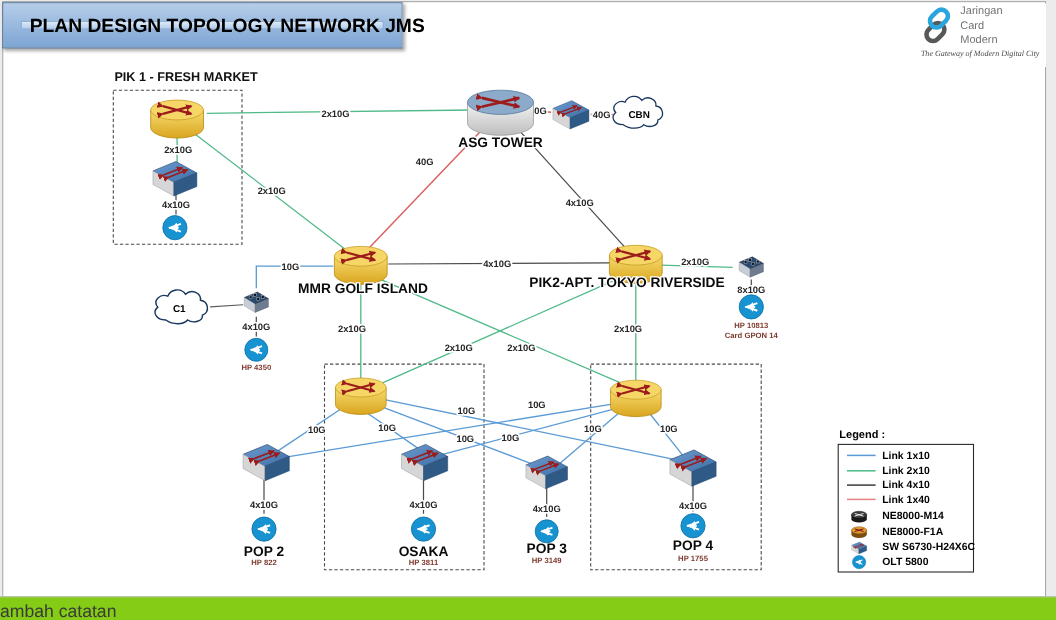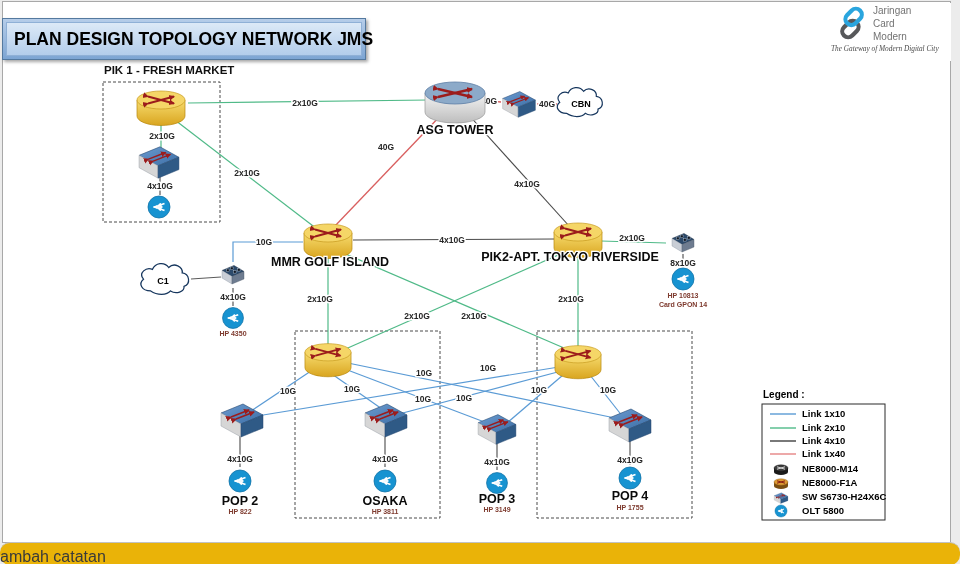--- a/index.html
+++ b/index.html
@@ -3,38 +3,38 @@
 <meta charset="utf-8">
 <style>
   html,body{margin:0;padding:0;}
   body{width:960px;height:564px;position:relative;overflow:hidden;background:#ececec;
        font-family:"Liberation Sans",sans-serif;}
   .slide{position:absolute;left:2px;top:1px;width:947px;height:540px;background:#fff;
          border:1px solid #a8a8a8;}
   .diagram-svg{position:absolute;left:0;top:0;width:960px;height:564px;}
 
   
-  .titlebox{position:absolute;left:2px;top:18px;width:364px;height:42px;
+  .titlebox{position:absolute;left:2px;top:2px;width:364px;height:42px;
             background:linear-gradient(#b6cde9,#7da5d3);border:1px solid #54799f;
-            box-shadow:2px 2px 3px rgba(0,0,0,.35);padding:3px;box-sizing:border-box;}
+            box-shadow:2px 2px 3px rgba(0,0,0,.35);padding:16px;box-sizing:border-box;}
   .titlebox-inner{height:100%;background:linear-gradient(#dcE9f7,#b3cdeb);
             border:1px solid #8fb0d6;display:flex;align-items:center;padding-left:7px;
             font-size:17.5px;font-weight:600;color:#000;white-space:nowrap;box-sizing:border-box;}
 
   
   .logo{position:absolute;left:831px;top:3px;width:120px;height:58px;background:#fff;}
   .logo-row{display:flex;align-items:center;}
   .logo-mark{width:42px;height:40px;flex:0 0 42px;}
   .logo-name{font-size:10px;font-weight:400;color:#737373;line-height:13px;}
   .logo-tagline{font-family:"Liberation Serif",serif;font-style:italic;font-size:7.3px;
-            color:#4a4a4a;margin-top:1px;text-align:left;white-space:nowrap;}
-
-  
-  .footer{position:absolute;left:0;top:542px;width:960px;height:22px;background:#eab308;
-          border-top:1px solid #c2c2c2;border-radius:10px;}
+            color:#4a4a4a;margin-top:1px;text-align:center;white-space:nowrap;}
+
+  
+  .footer{position:absolute;left:0;top:542px;width:960px;height:22px;background:#84cc16;
+          border-top:1px solid #c2c2c2;}
   .footer-note{position:absolute;left:0px;top:5px;font-size:16px;color:#3a3a3a;}
 
   
   .e-1x10{stroke:#5b9bd5;stroke-width:1.2;fill:none;}
   .e-2x10{stroke:#50ba88;stroke-width:1.2;fill:none;}
   .e-4x10{stroke:#4a4a4a;stroke-width:1.1;fill:none;}
   .e-1x40{stroke:#d95f5f;stroke-width:1.3;fill:none;}
   .e-plain{stroke:#5a5a5a;stroke-width:1;fill:none;}
   .dbox{fill:none;stroke:#4a4a4a;stroke-width:1;stroke-dasharray:3 2;}
 

